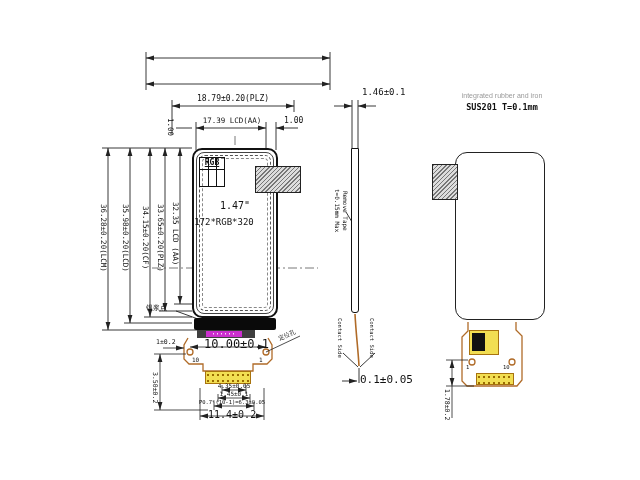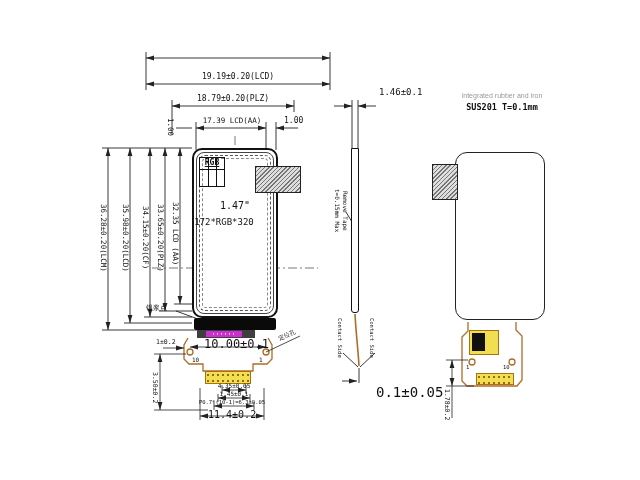--- a/index.html
+++ b/index.html
@@ -157,21 +157,20 @@
     <span>RGB</span>
   </div>
   <div class="hatch" style="left:255px;top:166px;width:46px;height:27px;"></div>
   <div class="lbl ctr" style="left:196px;top:200px;width:78px;font-size:10px;">1.47"</div>
   <div class="lbl ctr" style="left:192px;top:218px;width:64px;font-size:9px;">172*RGB*320</div>
   <div class="blackbar"></div>
   <div class="darkstrip"></div>
   <div class="icbar"></div>
   <div class="goldconn" style="left:205px;top:371px;width:46px;height:13px;"></div>
 
-  <div class="lbl ctr" style="left:146px;top:73px;width:184px;">19.19±0.20(LCD)</div>
   <div class="lbl ctr" style="left:172px;top:95px;width:122px;">18.79±0.20(PLZ)</div>
   <div class="lbl ctr" style="left:196px;top:117px;width:72px;font-size:7.5px;">17.39  LCD(AA)</div>
   <div class="lbl" style="left:284px;top:117px;">1.00</div>
   <div class="lbl vtext" style="left:166px;top:112px;height:30px;font-size:7.5px;">1.00</div>
 
   <div class="lbl vtext" style="left:99px;top:168px;height:140px;font-size:7.5px;">36.28±0.20(LCM)</div>
   <div class="lbl vtext" style="left:121px;top:168px;height:140px;font-size:7.5px;">35.98±0.20(LCD)</div>
   <div class="lbl vtext" style="left:141px;top:168px;height:140px;font-size:7.5px;">34.15±0.20(CF)</div>
   <div class="lbl vtext" style="left:156px;top:168px;height:140px;font-size:7.5px;">33.65±0.20(PLZ)</div>
   <div class="lbl vtext" style="left:171px;top:166px;height:136px;font-size:7.5px;">32.35 LCD (AA)</div>
@@ -182,26 +181,26 @@
   <div class="lbl" style="left:278px;top:332px;font-size:6px;transform:rotate(-24deg);">定位孔</div>
   <div class="lbl vtext" style="left:151px;top:366px;height:44px;font-size:6.5px;">3.50±0.2</div>
   <div class="lbl ctr" style="left:210px;top:383px;width:48px;font-size:6px;">4.35±0.05</div>
   <div class="lbl ctr" style="left:212px;top:391px;width:44px;font-size:6px;">1.45±0.1</div>
   <div class="lbl ctr" style="left:198px;top:399px;width:68px;font-size:5.5px;">P0.7*(10-1)=6.3±0.05</div>
   <div class="lbl ctr" style="left:208px;top:409px;width:48px;font-size:10px;">11.4±0.2</div>
   <div class="lbl" style="left:192px;top:357px;font-size:6px;">10</div>
   <div class="lbl" style="left:259px;top:357px;font-size:6px;">1</div>
 
   <div class="sideprofile"></div>
-  <div class="lbl" style="left:362px;top:88px;font-size:9px;margin-left:17px;">1.46±0.1</div>
+  <div class="lbl" style="left:362px;top:88px;font-size:9px;">1.46±0.1</div>
   <div class="lbl vtext" style="left:341px;top:180px;height:62px;font-size:6px;">Remove Tape</div>
   <div class="lbl vtext" style="left:333px;top:180px;height:62px;font-size:6px;">t=0.15mm Max</div>
   <div class="lbl vtext" style="left:337px;top:316px;height:44px;font-size:5.5px;">Contact Side</div>
   <div class="lbl vtext" style="left:369px;top:316px;height:44px;font-size:5.5px;">Contact Side</div>
-  <div class="lbl" style="left:376px;top:374px;font-size:14px;margin-top:11px;">0.1±0.05</div>
+  <div class="lbl" style="left:360px;top:374px;font-size:11px;">0.1±0.05</div>
 
   <div class="lbl ctr gray" style="left:440px;top:92px;width:124px;font-size:7px;font-family:'Liberation Sans',sans-serif;">integrated rubber and iron</div>
   <div class="lbl ctr" style="left:444px;top:103px;width:116px;font-size:8.5px;font-weight:600;">SUS201  T=0.1mm</div>
   <div class="back-body"></div>
   <div class="hatch" style="left:432px;top:164px;width:26px;height:36px;"></div>
   <div class="stiffener"></div>
   <div class="chip"></div>
   <div class="goldconn" style="left:476px;top:373px;width:38px;height:12px;"></div>
   <div class="lbl vtext" style="left:443px;top:388px;height:34px;font-size:6.5px;">1.78±0.2</div>
   <div class="lbl" style="left:466px;top:364px;font-size:5.5px;">1</div>

